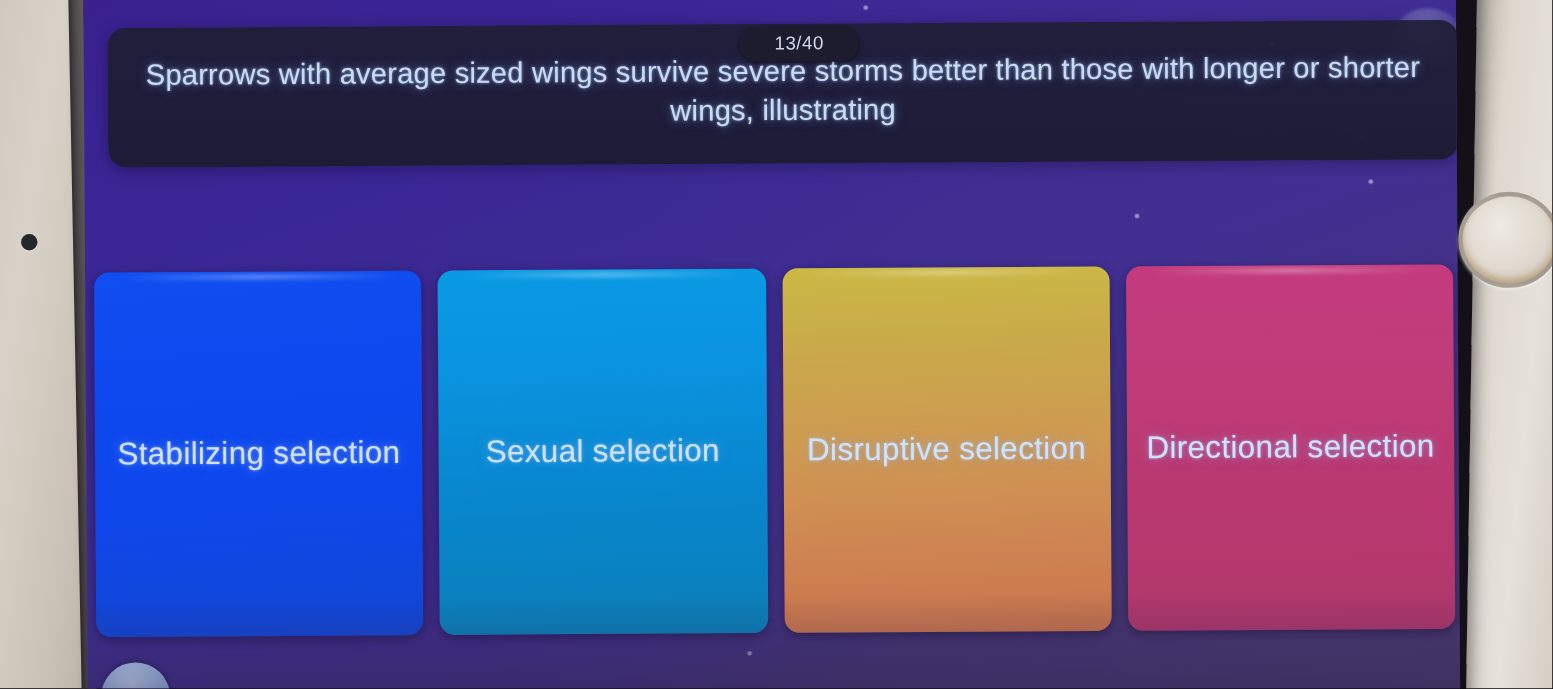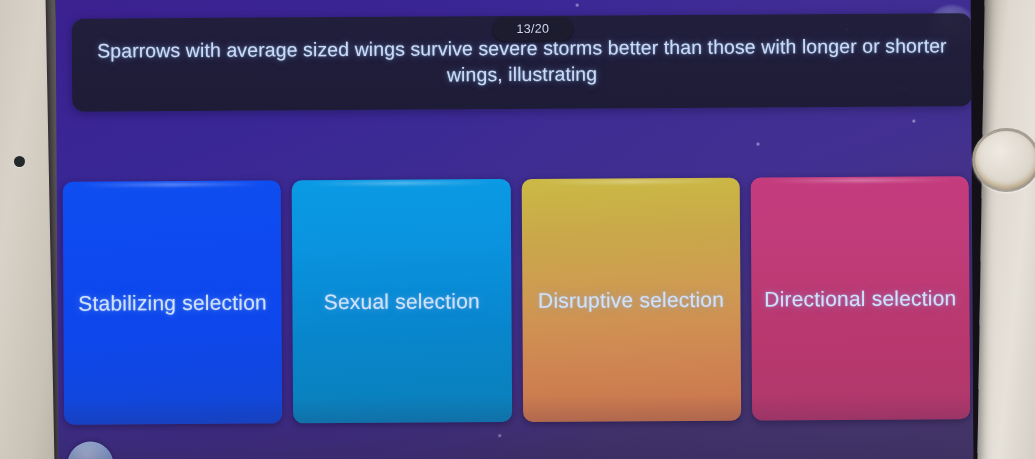--- a/index.html
+++ b/index.html
@@ -237,21 +237,21 @@
       <div class="speck" style="left:618px; top:352px; width:3px; height:3px;"></div>
       <div class="speck" style="left:440px; top:440px; width:3px; height:3px;"></div>
       <div class="scratch" style="left:836px; top:96px; width:22px; height:3px; transform:rotate(28deg);"></div>
       <div class="scratch" style="left:862px; top:250px; width:18px; height:3px; transform:rotate(-34deg);"></div>
       <div class="scratch" style="left:178px; top:416px; width:30px; height:2px; transform:rotate(-12deg);"></div>
 
       <div class="question-banner">
         <div class="question-text">Sparrows with average sized wings survive severe storms better than those with longer or shorter wings, illustrating</div>
       </div>
 
-      <div class="pill">13/20</div>
+      <div class="pill">13/40</div>
 
       <div class="answers">
 
         <div class="answer-card card-stabilizing">
           <div class="answer-label">Stabilizing selection</div>
         </div>
 
         <div class="answer-card card-sexual">
           <div class="answer-label">Sexual selection</div>
         </div>

